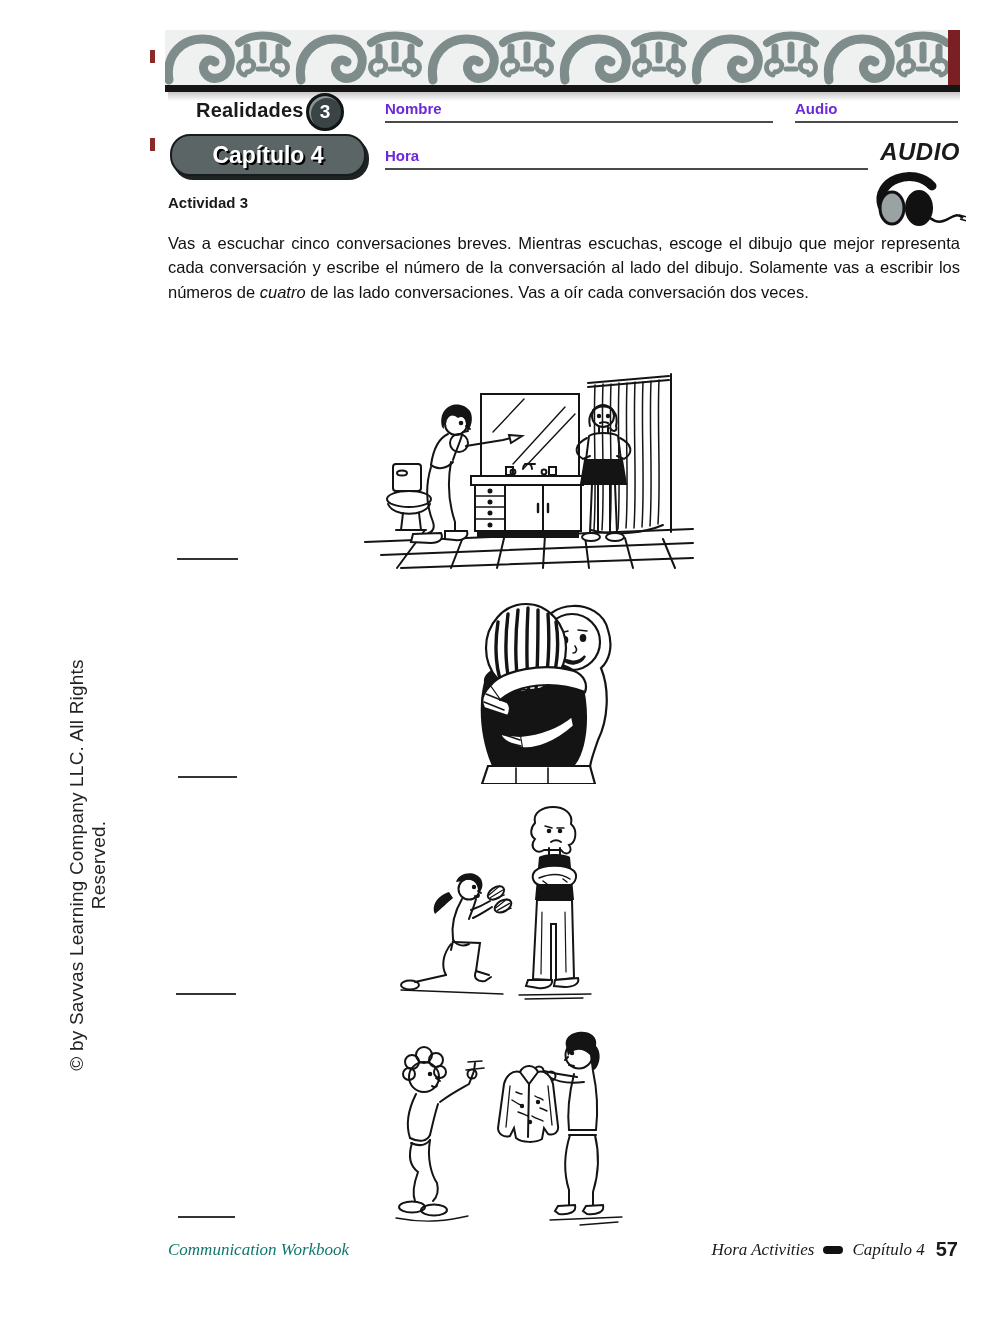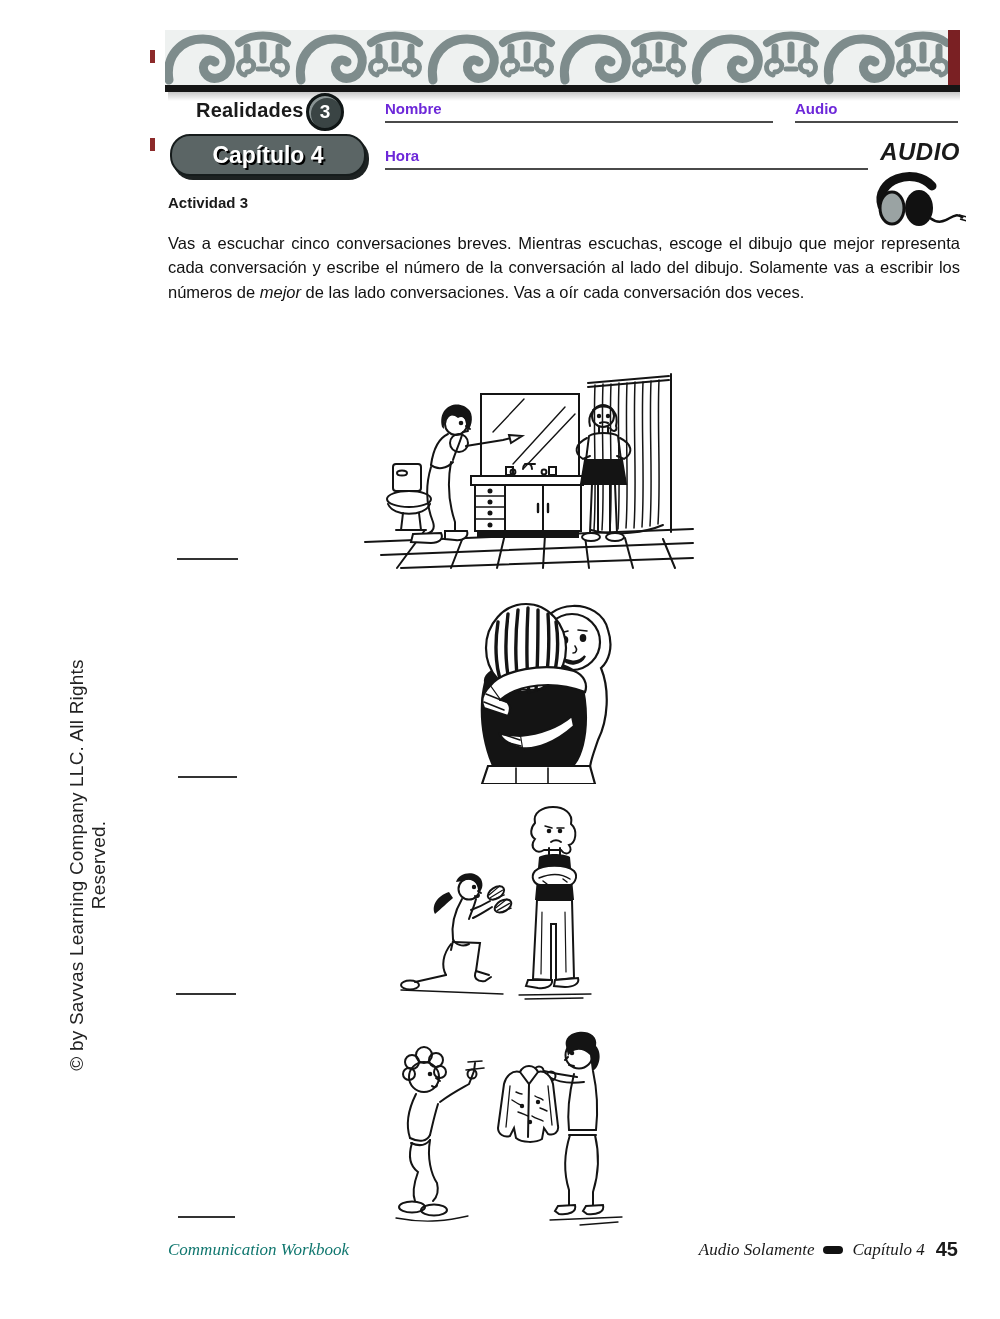--- a/index.html
+++ b/index.html
@@ -106,21 +106,21 @@
       <path d="M16 40 C8 14 48 0 66 20" fill="none" stroke="#111" stroke-width="9" stroke-linecap="round"></path>
       <ellipse cx="26" cy="42" rx="12" ry="16" fill="#9aa3a3" stroke="#111" stroke-width="3"></ellipse>
       <ellipse cx="53" cy="42" rx="14" ry="18" fill="#111"></ellipse>
       <path d="M64 52 C80 64 86 42 97 52" fill="none" stroke="#111" stroke-width="2.5"></path>
       <path d="M93 49 l8 2 M94 53 l7 2" stroke="#111" stroke-width="1.6"></path>
     </svg>
   </div>
 
   <div class="act-title">Actividad 3</div>
   <div class="instructions">
-    <span>Vas a escuchar cinco conversaciones breves. Mientras escuchas, escoge el dibujo que mejor representa cada conversación y escribe el número de la conversación al lado del dibujo. Solamente vas a escribir los números de </span><span class="it">mejor</span><span> de las lado conversaciones. Vas a oír cada conversación dos veces.</span>
+    <span>Vas a escuchar cinco conversaciones breves. Mientras escuchas, escoge el dibujo que mejor representa cada conversación y escribe el número de la conversación al lado del dibujo. Solamente vas a escribir los números de </span><span class="it">cuatro</span><span> de las lado conversaciones. Vas a oír cada conversación dos veces.</span>
   </div>
 
   <div class="fig" style="left:363px;top:372px;">
     <svg width="332" height="198" viewBox="0 0 332 198" fill="none" stroke="#141414" stroke-width="2" stroke-linecap="round" aria-label="Mujer señalando a otra mujer en el baño junto al lavabo, espejo y cortina de ducha">
 
       <path d="M2 170 L330 157 M18 183 L330 171 M38 196 L330 186"></path>
       <path d="M62 158 L34 196 M102 160 L88 196 M142 162 L134 196 M182 163 L180 196 M222 164 L226 196 M262 166 L270 196 M300 167 L312 196"></path>
 
       <rect x="30" y="92" width="28" height="27" rx="3"></rect>
       <ellipse cx="39" cy="101" rx="5" ry="2.6"></ellipse>
@@ -299,19 +299,19 @@
         <circle cx="166" cy="80" r="1.2" fill="#141414"></circle>
         <circle cx="158" cy="100" r="1.2" fill="#141414"></circle>
     </svg>
   </div>
   <div class="blank" style="left:178px;top:1216px;width:57px;"></div>
 
   <div class="copyright">© by Savvas Learning Company LLC. All Rights Reserved.</div>
 
   <div class="footer-left">Communication Workbook</div>
   <div class="footer-right">
-    <span class="ital">Audio Solamente</span>
+    <span class="ital">Hora Activities</span>
     <span class="dash-oval"></span>
     <span class="ital">Capítulo 4</span>
-    <span class="pageno">45</span>
+    <span class="pageno">57</span>
   </div>
 
 </div>
 
 </body></html>

